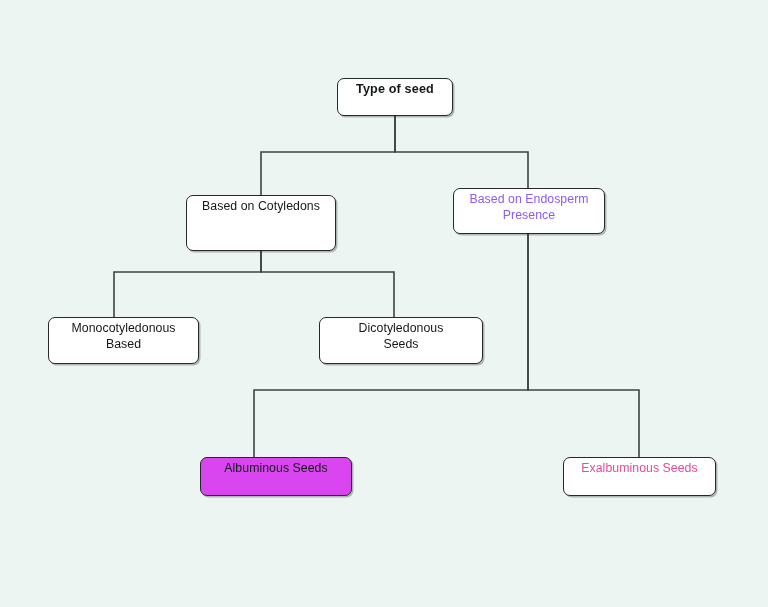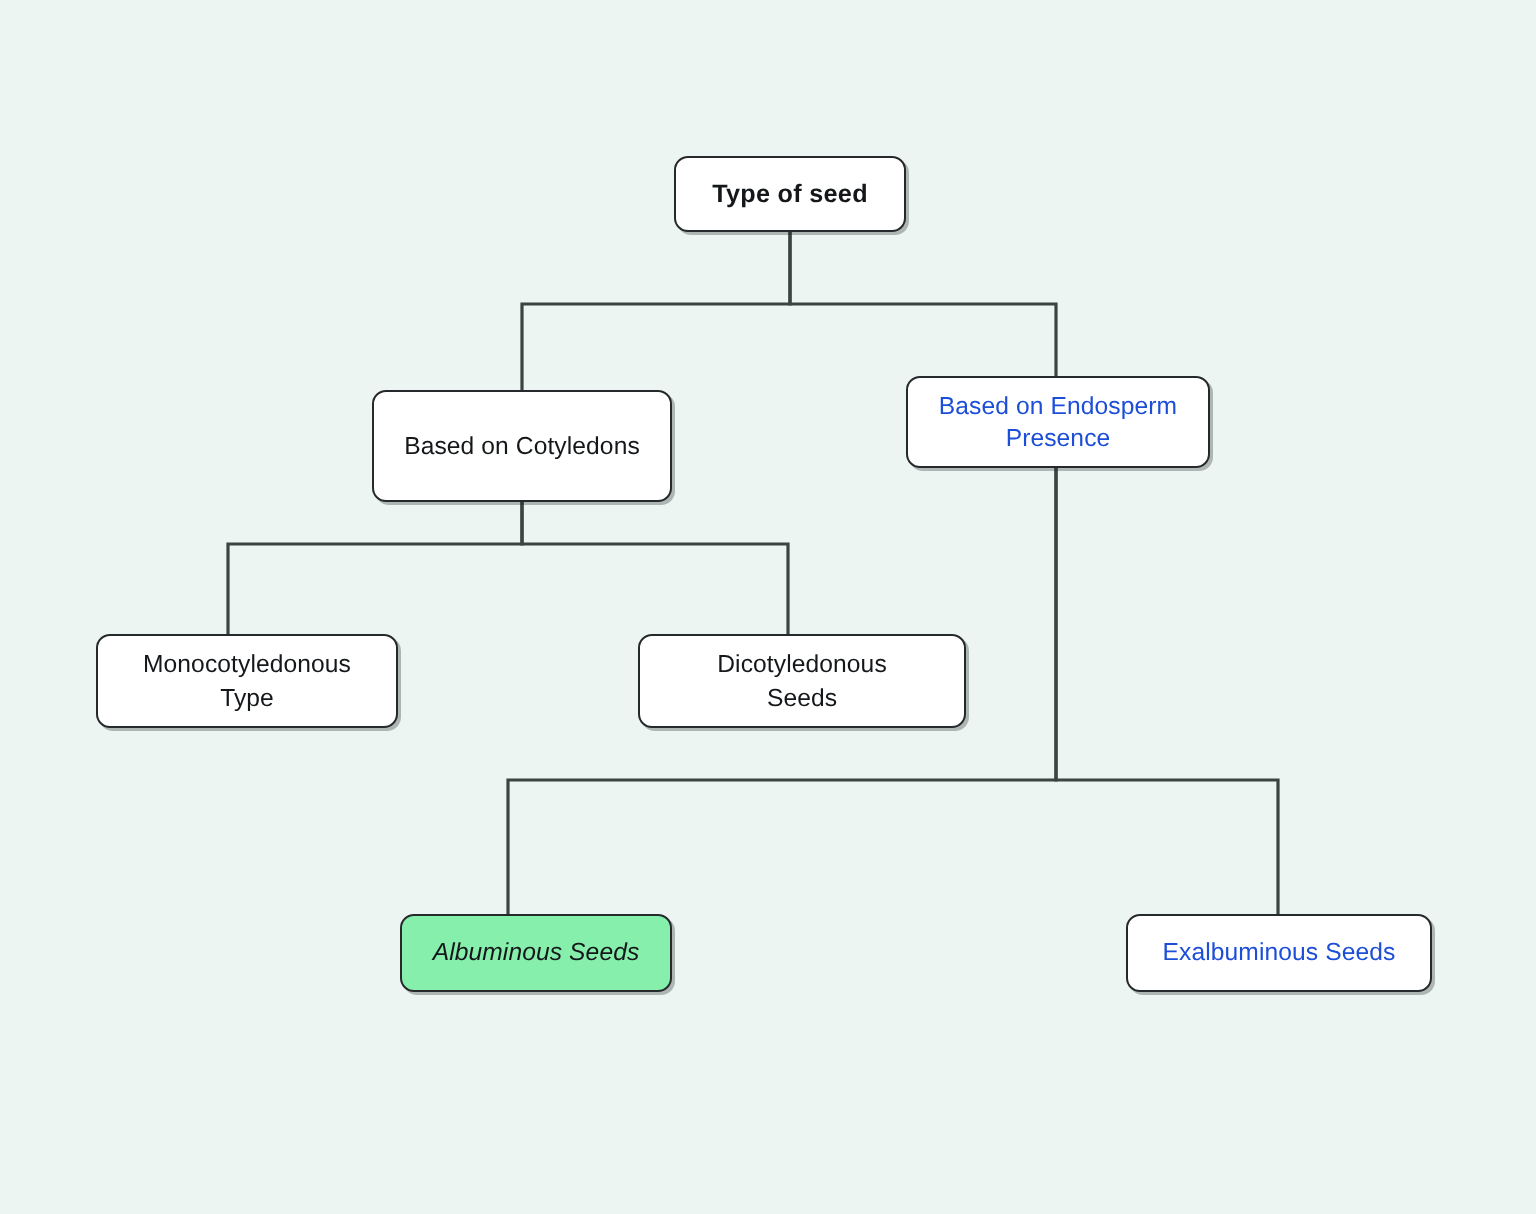--- a/index.html
+++ b/index.html
@@ -33,21 +33,21 @@
     stroke-linecap: butt;
     stroke-linejoin: miter;
   }
   .node-box {
     position: absolute;
     box-sizing: border-box;
     background: #ffffff;
     border: 1.7px solid #26292b;
     border-radius: 7px;
     display: flex;
-    align-items: center;
+    align-items: flex-start;
     justify-content: center;
     text-align: center;
     color: #15181a;
     font-size: 12.3px;
     line-height: 1.32;
     letter-spacing: 0.05px;
     padding: 2px 6px;
     box-shadow: 1.5px 1.5px 0 rgba(30,35,35,0.30);
   }
   .node-box.root {
@@ -74,33 +74,33 @@
       <path d="M 528 234 L 528 390 L 639 390 L 639 457" class="connector-path" stroke="#3c4442"></path>
     </svg>
 
   <div id="node-layer">
       <div class="node-box root" style="left: 337px; top: 78px; width: 116px; height: 38px; background: rgb(255, 255, 255); border-color: rgb(38, 41, 43); color: rgb(21, 24, 26);">
         <span class="node-label">Type of seed</span>
       </div>
       <div class="node-box" style="left: 186px; top: 195px; width: 150px; height: 56px; background: rgb(255, 255, 255); border-color: rgb(38, 41, 43); color: rgb(21, 24, 26);">
         <span class="node-label">Based on Cotyledons</span>
       </div>
-      <div class="node-box" style="left: 453px; top: 188px; width: 152px; height: 46px; background: rgb(255, 255, 255); border-color: rgb(38, 41, 43); color: #1d4ed8;">
+      <div class="node-box" style="left: 453px; top: 188px; width: 152px; height: 46px; background: rgb(255, 255, 255); border-color: rgb(38, 41, 43); color: #8b5cf6;">
         <span class="node-label">Based on Endosperm
 Presence</span>
       </div>
       <div class="node-box" style="left: 48px; top: 317px; width: 151px; height: 47px; background: rgb(255, 255, 255); border-color: rgb(38, 41, 43); color: rgb(21, 24, 26);">
         <span class="node-label">Monocotyledonous
-Type</span>
+Based</span>
       </div>
       <div class="node-box" style="left: 319px; top: 317px; width: 164px; height: 47px; background: rgb(255, 255, 255); border-color: rgb(38, 41, 43); color: rgb(21, 24, 26);">
         <span class="node-label">Dicotyledonous
 Seeds</span>
       </div>
-      <div class="node-box" style="left: 200px; top: 457px; width: 136px; height: 39px; background: #86efac; border-color: rgb(38, 41, 43); color: rgb(21, 24, 26); font-style: italic;">
+      <div class="node-box" style="left: 200px; top: 457px; width: 152px; height: 39px; background: #d946ef; border-color: rgb(38, 41, 43); color: rgb(21, 24, 26);">
         <span class="node-label">Albuminous Seeds</span>
       </div>
-      <div class="node-box" style="left: 563px; top: 457px; width: 153px; height: 39px; background: rgb(255, 255, 255); border-color: rgb(38, 41, 43); color: #1d4ed8;">
+      <div class="node-box" style="left: 563px; top: 457px; width: 153px; height: 39px; background: rgb(255, 255, 255); border-color: rgb(38, 41, 43); color: #ec4899;">
         <span class="node-label">Exalbuminous Seeds</span>
       </div>
     </div>
 
 </div>
 
 </body></html>

